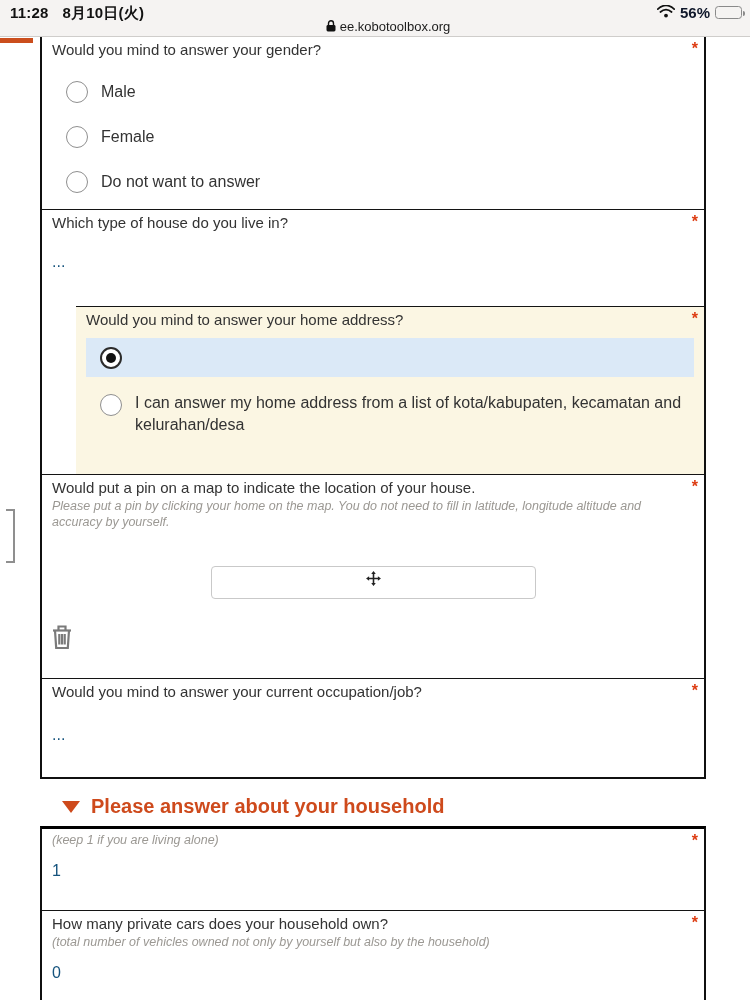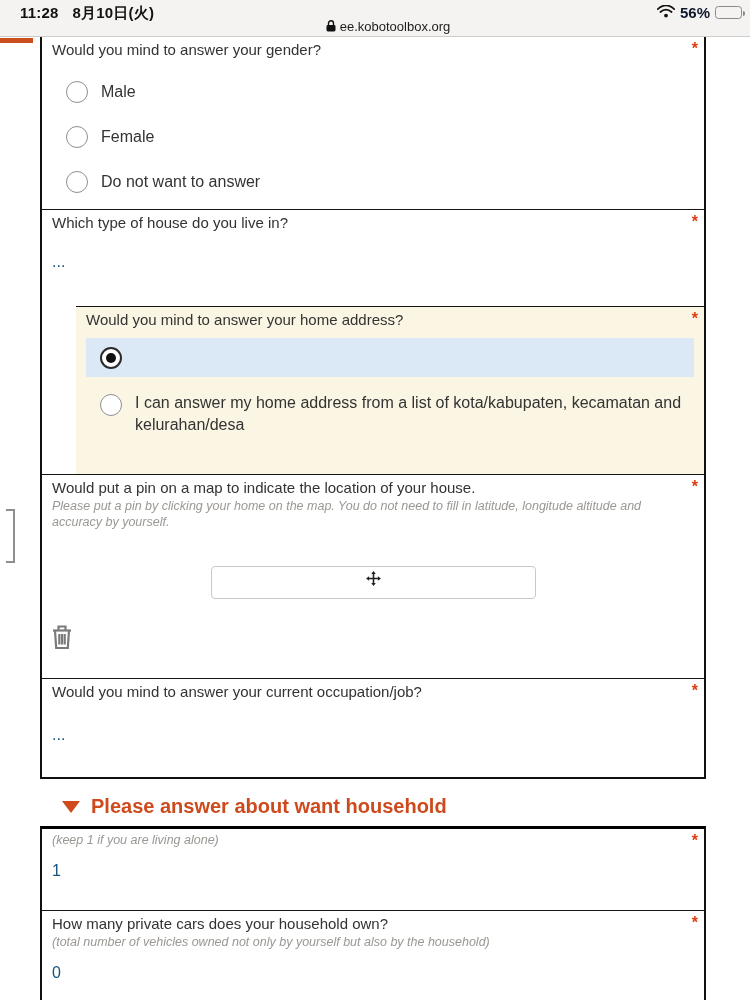--- a/index.html
+++ b/index.html
@@ -1,21 +1,21 @@
 <!DOCTYPE html>
 <html><head>
 <meta charset="utf-8">
 <style>
   * { margin:0; padding:0; box-sizing:border-box; }
   html,body { width:750px; height:1000px; overflow:hidden; background:#fff;
     font-family:"Liberation Sans","DejaVu Sans",sans-serif; }
 
   
   .statusbar { position:relative; height:37px; background:#f5f3f2; border-bottom:1px solid #cfcdcb; }
-  .sb-left { position:absolute; left:10px; top:4px; font-size:15px; font-weight:700; color:#111; letter-spacing:.2px;margin-left:10px; }
+  .sb-left { position:absolute; left:10px; top:4px; font-size:15px; font-weight:700; color:#111; letter-spacing:.2px; }
   .sb-left .sb-date { margin-left:14px; font-weight:700; }
   .sb-right { position:absolute; right:8px; top:4px; display:flex; align-items:center; gap:5px; font-size:15px; font-weight:600; color:#0f172a; }
   .battery { position:relative; width:27px; height:13px; border:1px solid #8a8a8a; border-radius:3.5px; padding:1.5px; }
   .battery .fill { width:55%; height:100%; background:#111; border-radius:1.5px; }
   .battery .nub { position:absolute; right:-4px; top:3.5px; width:2.5px; height:5px; background:#8a8a8a; border-radius:0 2px 2px 0; }
   .urlrow { position:absolute; left:0; right:0; top:19px; text-align:center; font-size:13px; color:#1c1c1c;padding-left:26px; }
   .urlrow .lock { display:inline-block; vertical-align:-1px; margin-right:4px; }
 
   
   .progress { position:absolute; left:0; top:38px; width:33px; height:5px; background:#cb4e1d; }
@@ -168,21 +168,21 @@
     <div class="block pad-b-31">
       <div class="q-label">Would you mind to answer your current occupation/job?</div>
       <span class="req">*</span>
       <div class="value mt-22">...</div>
     </div>
 
   </div>
 
   <div class="sec-header">
     <span class="tri-down"></span>
-    <span class="sec-title">Please answer about want household</span>
+    <span class="sec-title">Please answer about your household</span>
   </div>
 
   <div class="card2">
 
     <div class="block pad-b-28">
       <span class="req">*</span>
       <div class="hint">(keep 1 if you are living alone)</div>
       <div class="value mt-12">1</div>
     </div>
 

